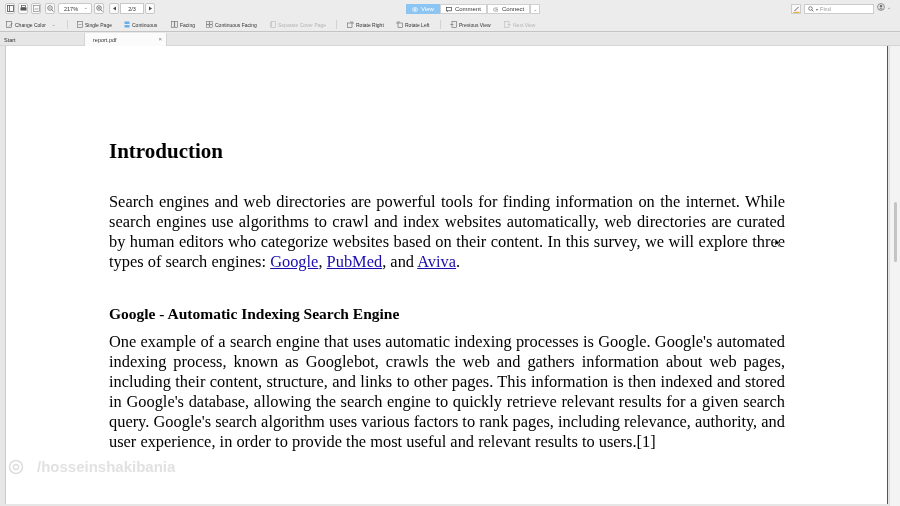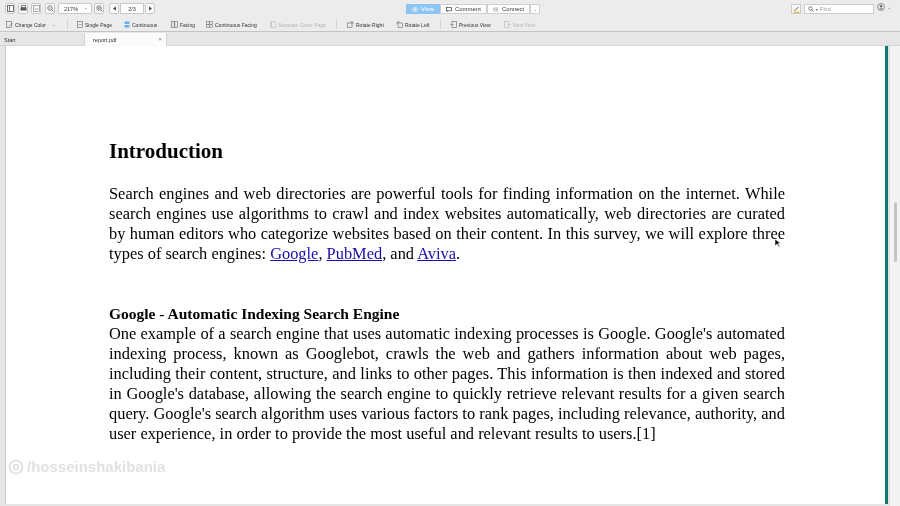--- a/index.html
+++ b/index.html
@@ -31,35 +31,35 @@
   .sep { position: absolute; top: 3px; width: 1px; height: 9px; background: #d2d2d2; }
 
   
   .tabs { position: absolute; left: 0; top: 33px; width: 900px; height: 13px; background: #e6e6e6; border-bottom: 1px solid #d6d6d6; }
   .tab { position: absolute; top: 0; height: 13px; display: flex; align-items: center; font-size: 5.5px; color: #333; padding-left: 4px; }
   .tab.active { background: #fbfbfb; border-left: 1px solid #d4d4d4; border-right: 1px solid #d4d4d4; padding-left: 8px; }
   .tab .close { position: absolute; right: 4px; top: 3px; font-size: 6px; color: #777; }
 
   
   .docwrap { position: absolute; left: 0; top: 46px; width: 900px; height: 460px; background: #e6e6e6; }
-  .page { position: absolute; left: 5px; top: 0; width: 883px; height: 458px; background: #fff; border-left: 1px solid #c9c9c9; border-right: 3px solid #0f766e; overflow: hidden; }
+  .page { position: absolute; left: 5px; top: 0; width: 883px; height: 458px; background: #fff; border-left: 1px solid #c9c9c9; border-right: 1px solid #0f766e; overflow: hidden; }
   .vscroll { position: absolute; left: 889px; top: 0; width: 11px; height: 460px; background: #f3f3f3; border-left: 1px solid #dedede; }
   .vscroll .thumb { position: absolute; left: 4px; top: 156px; width: 3px; height: 60px; background: #c4c4c4; border-radius: 2px; }
 
-  .content { position: absolute; left: 104px; width: 676px; font-family: "Liberation Serif", serif; color: #000; }
+  .content { position: absolute; left: 104px; width: 676px; font-family: "Liberation Serif", serif; color: #000; margin-top: 8px; }
   .h1 { position: absolute; left: 104px; top: 93px; font-family: "Liberation Serif", serif; font-size: 21px; font-weight: bold; color: #000; }
   .h2 { position: absolute; left: 104px; top: 240px; font-family: "Liberation Serif", serif; font-size: 15.5px; font-weight: bold; color: #000; }
   .para { font-size: 16.4px; line-height: 20px; text-align: justify; text-align-last: left; }
   .p1 { top: 140px; }
   .p2 { top: 279px; }
   .para a { color: #1a0dab; text-decoration: underline; }
 
   .cursor { position: absolute; left: 768px; top: 192px; }
 
-  .watermark { position: absolute; left: 8px; top: 458px; display: flex; align-items: center; gap: 3px; font-family: "Liberation Sans", sans-serif; font-weight: bold; font-size: 15px; color: rgba(200,200,200,0.55); }
+  .watermark { position: absolute; left: 8px; top: 458px; display: flex; align-items: center; gap: 13px; font-family: "Liberation Sans", sans-serif; font-weight: bold; font-size: 15px; color: rgba(200,200,200,0.55); }
 </style>
 </head>
 <body>
 
 <div class="app">
 
   <div class="tb1">
     <div class="ib" style="left:5px;width:10px;">
       <svg width="7" height="7" viewBox="0 0 7 7">
           <rect x="0.5" y="0.5" width="6" height="6" fill="none" stroke="#555" stroke-width="0.8"></rect>

